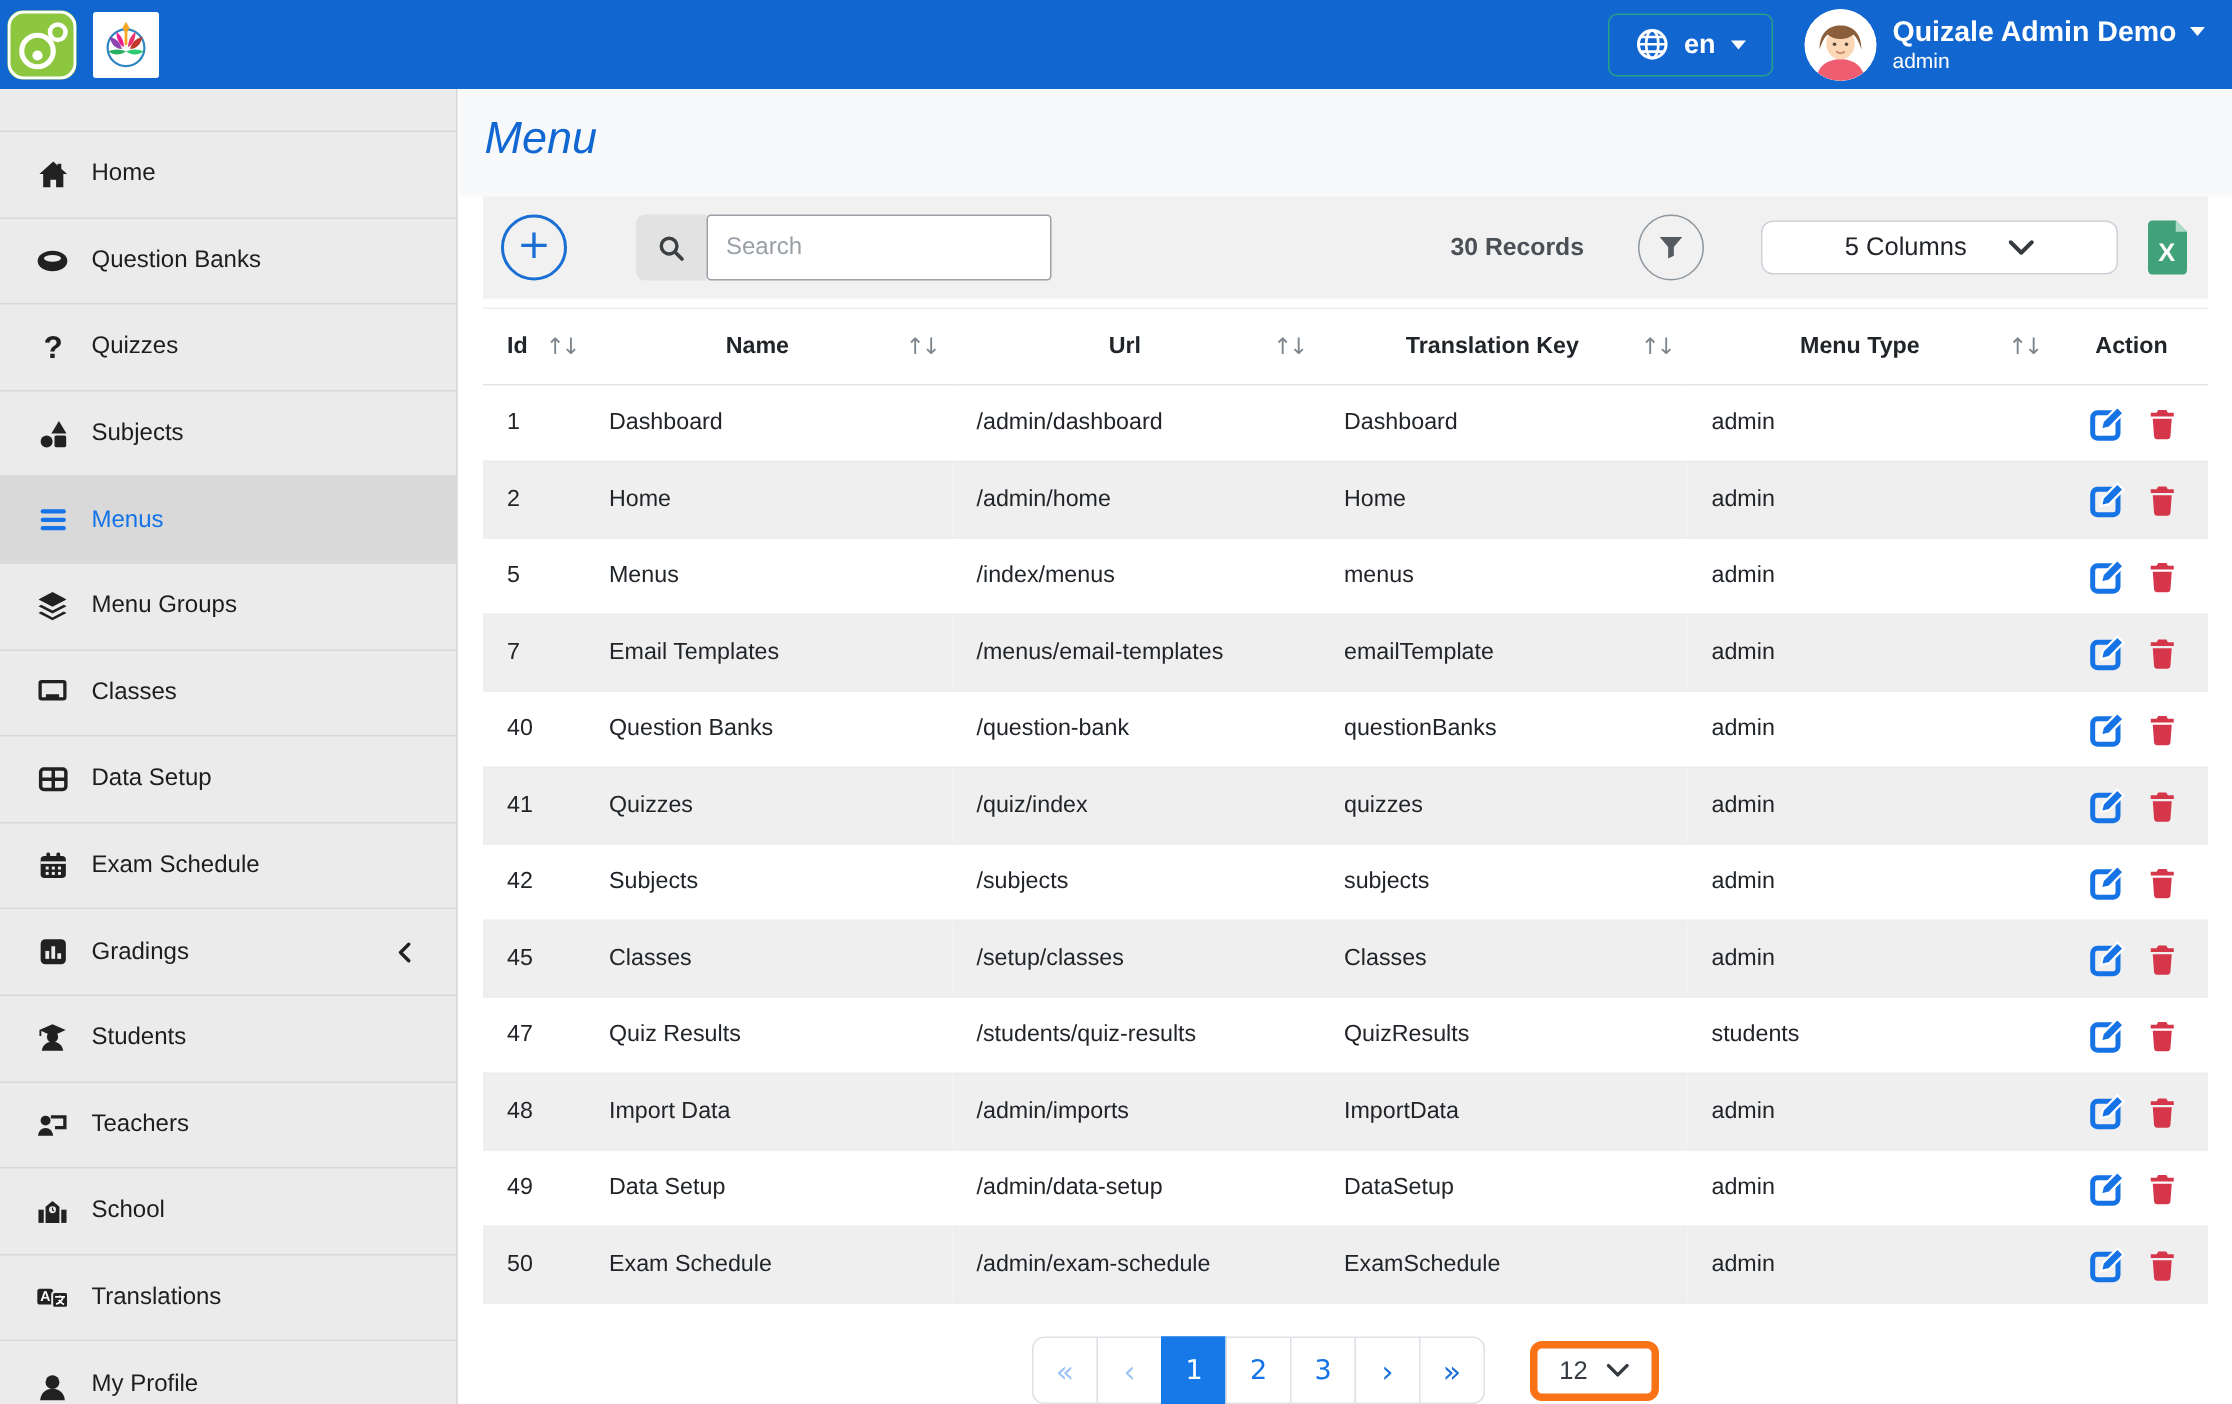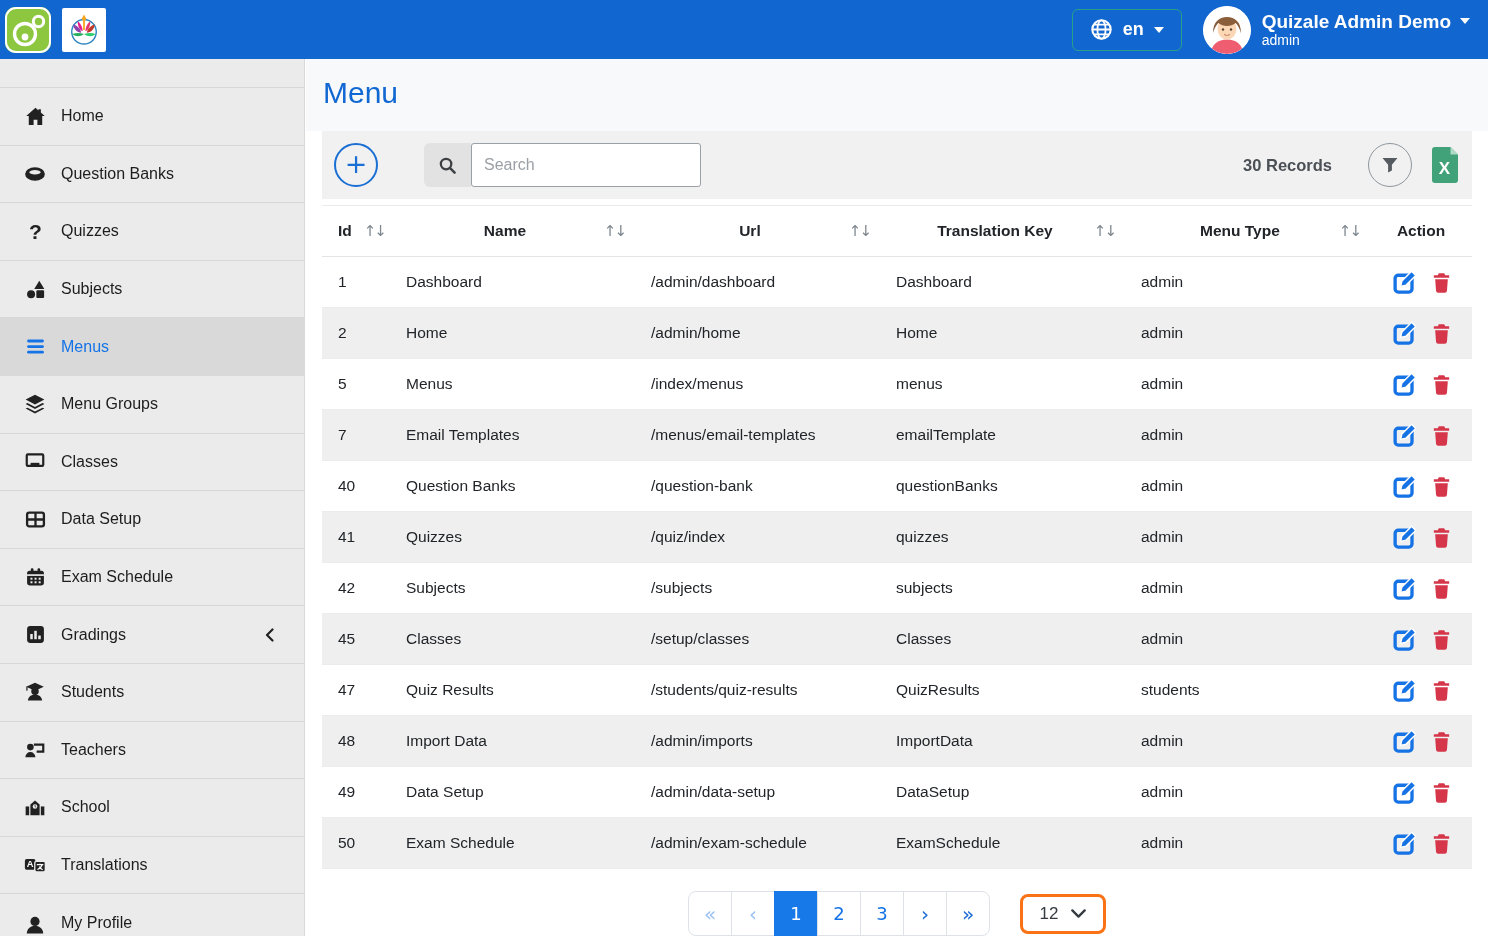--- a/index.html
+++ b/index.html
@@ -32,21 +32,21 @@
   .sidebar-spacer { height:28px; }
   .nav-item { height:57.6px; border-top:1px solid #d8d8d8; display:flex; align-items:center;
     padding-left:24px; gap:15px; font-size:16px; color:#1d1d1d; cursor:pointer; }
   .nav-item.active { background:#d9d9d9; color:#1473e6; }
   .nav-icon { width:22px; height:22px; display:flex; align-items:center; justify-content:center; flex:0 0 auto; }
   .nav-collapse { margin-left:auto; margin-right:30px; display:flex; align-items:center; }
 
   
   .main { margin-left:306px; margin-top:59px; width:1182px; background:#fff; }
   .title-band { background:#f8f9fa; padding:14px 17px 18px 17px; }
-  .page-title { color:#1268d3; font-size:30px; font-weight:500; line-height:40px; }
+  .page-title { color:#1268d3; font-size:30px; font-weight:500; line-height:40px;font-style:italic; }
   .content { padding:0 16px; }
 
   .toolbar { background:#f1f1f1; height:68px; display:flex; align-items:center; padding:0 12px; }
   .add-btn { width:44px; height:44px; border-radius:50%; border:2px solid #1a6fd4; background:transparent;
     color:#1a6fd4; font-size:27px; line-height:1; display:flex; align-items:center; justify-content:center;
     cursor:pointer; font-family:"DejaVu Sans",sans-serif; padding-bottom:3px; }
   .search-group { display:flex; height:44px; margin-left:46px; }
   .search-addon { width:47px; background:#e2e2e2; border-radius:6px 0 0 6px;
     display:flex; align-items:center; justify-content:center; }
   .search-input { width:230px; height:44px; border:1px solid #9aa0a6; border-radius:3px;
@@ -84,21 +84,21 @@
   .pagi-row { display:flex; justify-content:center; align-items:center; margin-top:22px; padding-bottom:14px; }
   .pager { display:flex; }
   .page-btn { min-width:44px; height:45px; border:1px solid #dee2e6; margin-left:-1px; background:#fff;
     display:flex; align-items:center; justify-content:center; font-size:18px; color:#1473e6;
     cursor:pointer; font-family:"DejaVu Sans",sans-serif; }
   .page-btn:first-child { border-radius:8px 0 0 8px; margin-left:0; }
   .page-btn:last-child { border-radius:0 8px 8px 0; }
   .page-btn.muted { color:#9dc3f3; font-size:20px; }
   .page-btn.strong { color:#1d6fd6; font-size:20px; }
   .page-btn.active { background:#1778e8; border-color:#1778e8; color:#fff; }
-  .page-size { margin-left:30px; width:86px; height:40px; border:3px solid #f97316; border-radius:8px;
+  .page-size { margin-left:30px; width:86px; height:40px; border:5px solid #f97316; border-radius:8px;
     background:#fff; display:flex; align-items:center; justify-content:center; gap:13px;
     font-size:17px; color:#343a40; cursor:pointer; }
 </style>
 </head>
 <body>
 
 <header class="topbar">
   <div class="logo1">
     <svg width="46" height="46" viewBox="0 0 46 46">
       <rect x="1" y="1" width="44" height="44" rx="10" fill="#8dc63f" stroke="#ffffff" stroke-width="2"></rect>
@@ -357,20 +357,28 @@
             </svg>
         </span>
         <input class="search-input" type="text" placeholder="Search" style="">
       </div>
       <div class="toolbar-right">
         <span class="records">30 Records</span>
         <button class="filter-btn">
           <span style="display:flex;">
             <svg width="20" height="20" viewBox="0 0 20 20">
                 <path d="M2.5 3h15l-5.6 6.7v5.8l-3.8 1.9v-7.7z" fill="#555b61"></path>
+              </svg>
+          </span>
+        </button>
+        <button class="columns-btn">
+          <span>5 Columns</span>
+          <span style="display:flex;">
+            <svg width="17" height="10" viewBox="0 0 17 10">
+                <path d="M1.5 1.5 8.5 8.5 15.5 1.5" fill="none" stroke="#343a40" stroke-width="2.6" stroke-linecap="round" stroke-linejoin="round"></path>
               </svg>
           </span>
         </button>
         <button class="excel-btn">
           <span style="display:flex;">
             <svg width="30" height="38" viewBox="0 0 30 38">
                 <path d="M2 4a3 3 0 0 1 3-3h15.5L28 8.5V34a3 3 0 0 1-3 3H5a3 3 0 0 1-3-3z" fill="#41a179"></path>
                 <path d="M20.5 1 28 8.5h-7.5z" fill="#aedcc8"></path>
                 <text x="14.5" y="28" text-anchor="middle" font-size="17" font-weight="bold" fill="#fff" font-family="Liberation Sans, sans-serif">X</text>
               </svg>

